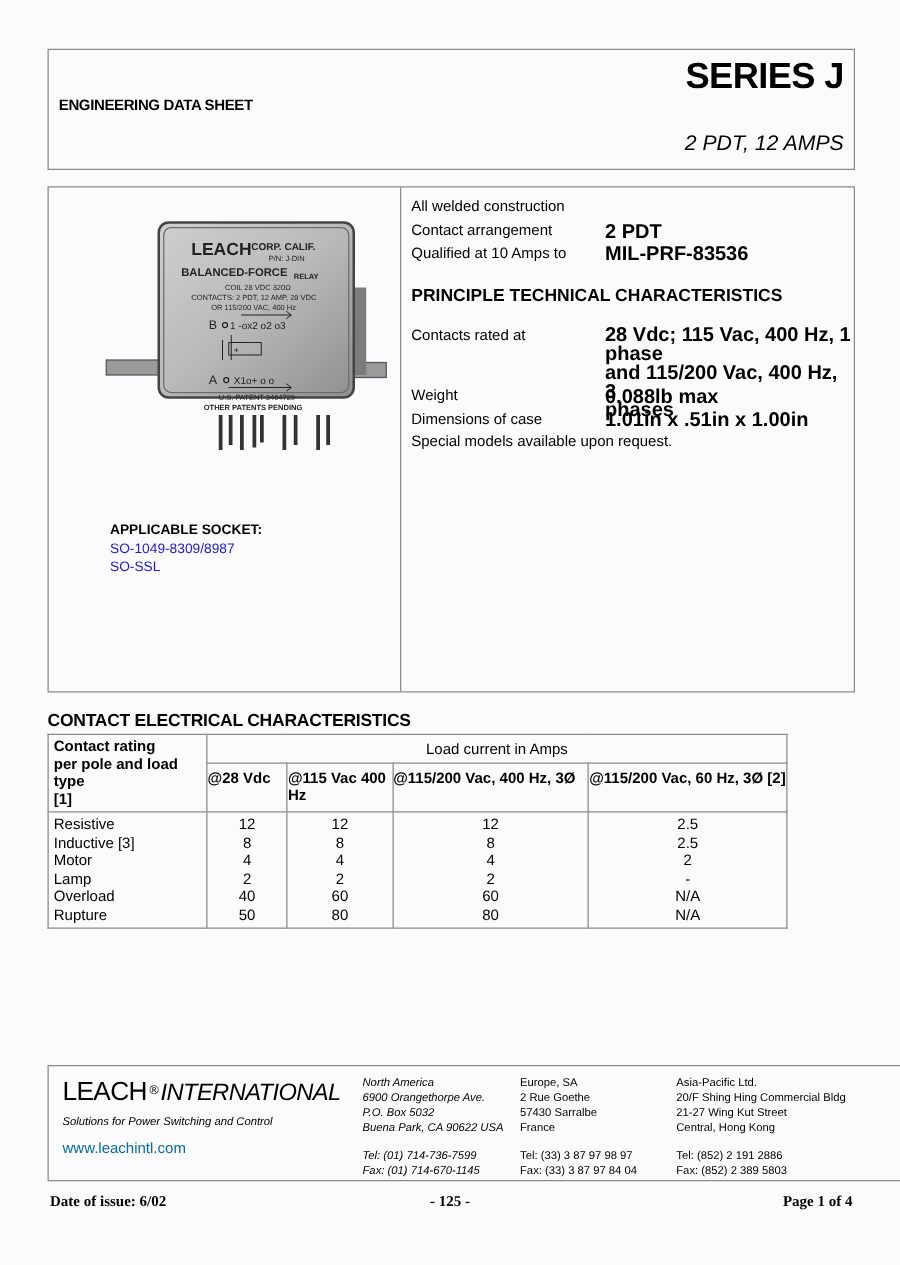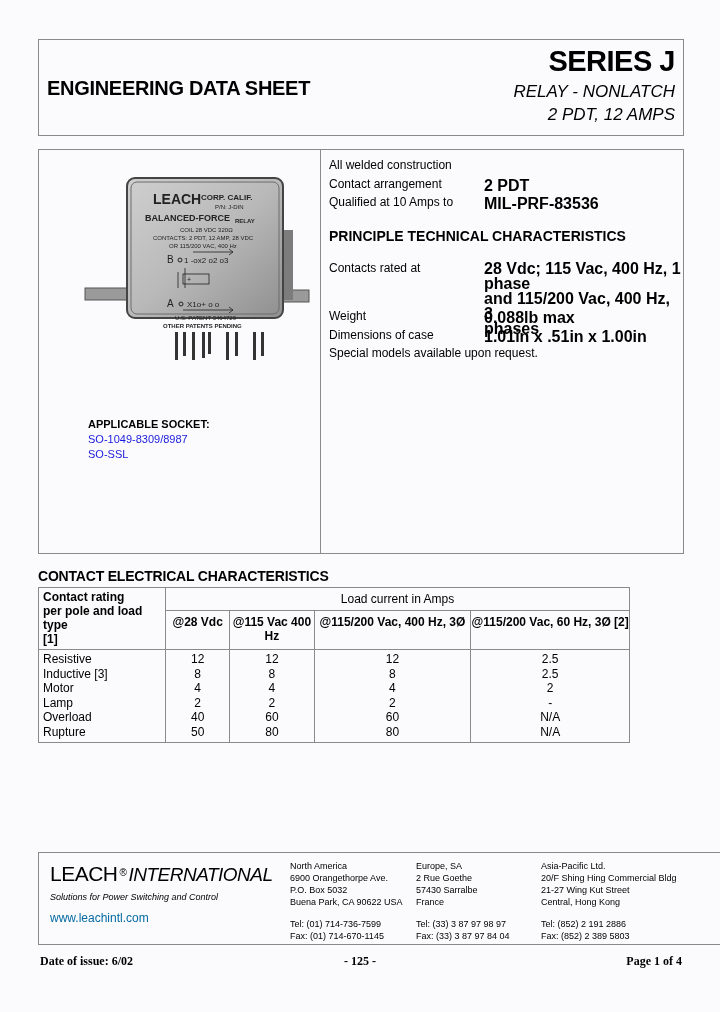--- a/index.html
+++ b/index.html
@@ -5,21 +5,21 @@
   html, body { margin: 0; padding: 0; }
   body {
     width: 720px; height: 1012px; background: #fbfbfd; position: relative;
     font-family: "Liberation Sans", sans-serif; color: #000; overflow: hidden;
   }
   .abs { position: absolute; }
   .box { position: absolute; border: 1px solid #8a8a8a; box-sizing: border-box; }
 
   
   #hdr { left: 38px; top: 39px; width: 646px; height: 97px; }
-  #hdr .eds { left: 8px; top: 37px; font-size: 20px; font-weight: bold; letter-spacing: -0.3px; }
+  #hdr .eds { left: 8px; top: 37px; font-size: 12px; font-weight: bold; letter-spacing: -0.3px; }
   #hdr .series { right: 8px; top: 5px; font-size: 29px; font-weight: bold; letter-spacing: -0.5px; }
   #hdr .sub1 { right: 8px; top: 42px; font-size: 17px; font-style: italic; }
   #hdr .sub2 { right: 8px; top: 65px; font-size: 17px; font-style: italic; }
 
   
   #info { left: 38px; top: 149px; width: 646px; height: 405px; }
   #info .vdiv { left: 281px; top: 0; width: 1px; height: 403px; background: #8a8a8a; }
   .lbl { font-size: 12px; }
   .val { font-size: 16px; font-weight: bold; }
   .sec-title { font-size: 14px; font-weight: bold; }
@@ -29,21 +29,21 @@
   #socket { left: 49px; top: 268px; font-size: 11px; }
   #socket .t { font-weight: bold; font-size: 11px; }
   #socket .lnk { color: #1a1adc; display: block; margin-top: 3px; font-size: 11px; text-decoration: none; }
 
   
   #cec-title { left: 38px; top: 568px; font-size: 14px; font-weight: bold; letter-spacing: -0.2px; }
   #cec { left: 38px; top: 587px; width: 592px; border-collapse: collapse; position: absolute; font-size: 12px; }
   #cec td { border: 1px solid #8a8a8a; padding: 0; vertical-align: top; }
   #cec .h1 { height: 22px; text-align: center; vertical-align: middle; }
   #cec .rh { padding: 2px 4px; font-weight: bold; font-size: 12px; line-height: 14px; }
-  #cec .ch { font-weight: bold; text-align: center; padding-top: 4px; height: 34px; line-height: 14px; margin-left: 36px; }
+  #cec .ch { font-weight: bold; padding-top: 4px; height: 34px; line-height: 14px; margin-left: 36px; }
   #cec .body td { padding: 2px 0; line-height: 14.6px; }
   #cec .col-l { padding-left: 4px !important; }
   #cec .c { text-align: center; }
 
   
   #foot { left: 38px; top: 852px; width: 694px; height: 93px; }
   .logo { left: 11px; top: 9px; font-size: 21px; letter-spacing: -0.5px; }
   .logo sup { font-size: 10px; vertical-align: 5px; margin: 0 2px; }
   .logo i { font-size: 19px; }
   .tagline { left: 11px; top: 39px; font-size: 9px; font-style: italic; }
@@ -53,21 +53,20 @@
 
   
   .pf { top: 954px; font-family: "Liberation Serif", serif; font-size: 12px; font-weight: bold; }
 </style>
 </head>
 <body>
 
 <div id="hdr" class="box">
   <div class="abs eds">ENGINEERING DATA SHEET</div>
   <div class="abs series">SERIES J</div>
-  <div class="abs sub1">RELAY - NONLATCH</div>
   <div class="abs sub2">2 PDT, 12 AMPS</div>
 </div>
 
 <div id="info" class="box">
   <div class="abs vdiv"></div>
 
   <div id="photo" class="abs">
     <svg width="232" height="200" viewBox="0 0 232 200">
       <defs>
         <linearGradient id="can" x1="0" y1="0" x2="1" y2="1">
@@ -215,21 +214,21 @@
     </td>
   </tr>
 </tbody>
   </table>
 
 <div id="foot" class="box">
   <div class="abs logo"><span>LEACH</span><sup>®</sup><i>INTERNATIONAL</i></div>
   <div class="abs tagline">Solutions for Power Switching and Control</div>
   <a class="abs site" href="#" style="color:#0369a1; text-decoration:none;">www.leachintl.com</a>
 
-  <div class="abs addr" style="left:251px; top:7px;">
+  <div class="abs addr" style="left:251px; top:7px;font-style:italic;">
     <div>North America</div>
     <div>6900 Orangethorpe Ave.</div>
     <div>P.O. Box 5032</div>
     <div>Buena Park, CA 90622 USA</div>
     <div class="gap"></div>
     <div>Tel: (01) 714-736-7599</div>
     <div>Fax: (01) 714-670-1145</div>
   </div>
   <div class="abs addr" style="left:377px; top:7px;">
     <div>Europe, SA</div>

